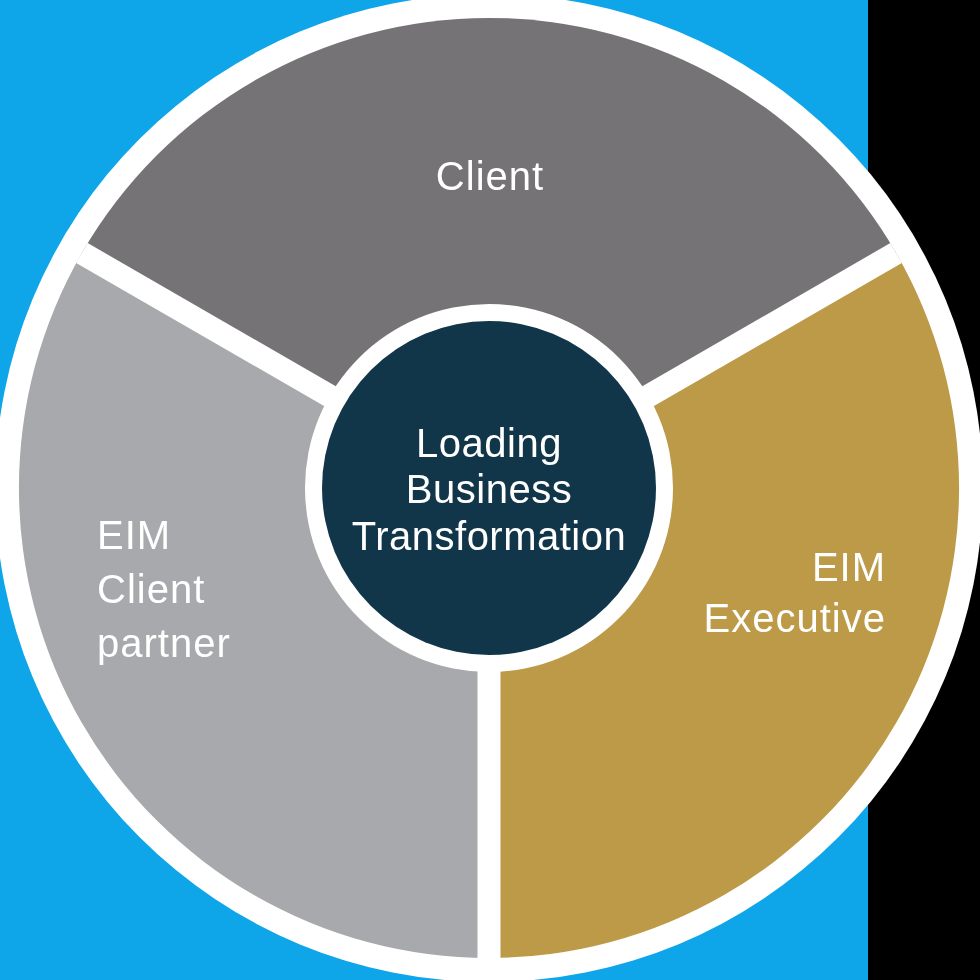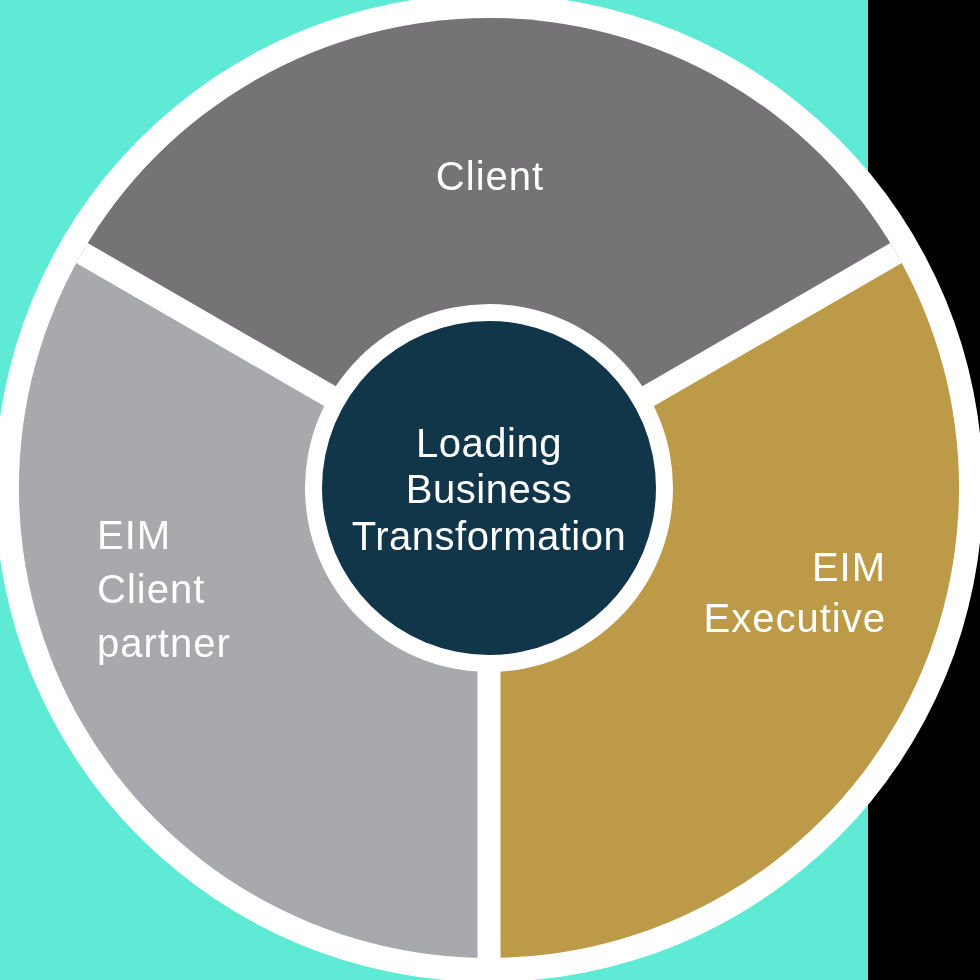--- a/index.html
+++ b/index.html
@@ -8,21 +8,21 @@
     width: 980px;
     height: 980px;
     background: #000000;
     overflow: hidden;
     font-family: "Liberation Sans", sans-serif;
   }
   .stage {
     position: relative;
     width: 868px;
     height: 980px;
-    background: #5eead4;
+    background: #0ea5e9;
   }
   svg { display: block; }
   .seg-label {
     font-family: "Liberation Sans", sans-serif;
     font-size: 40px;
     font-weight: 400;
     letter-spacing: 1px;
     fill: #ffffff;
   }
   .center-label {

